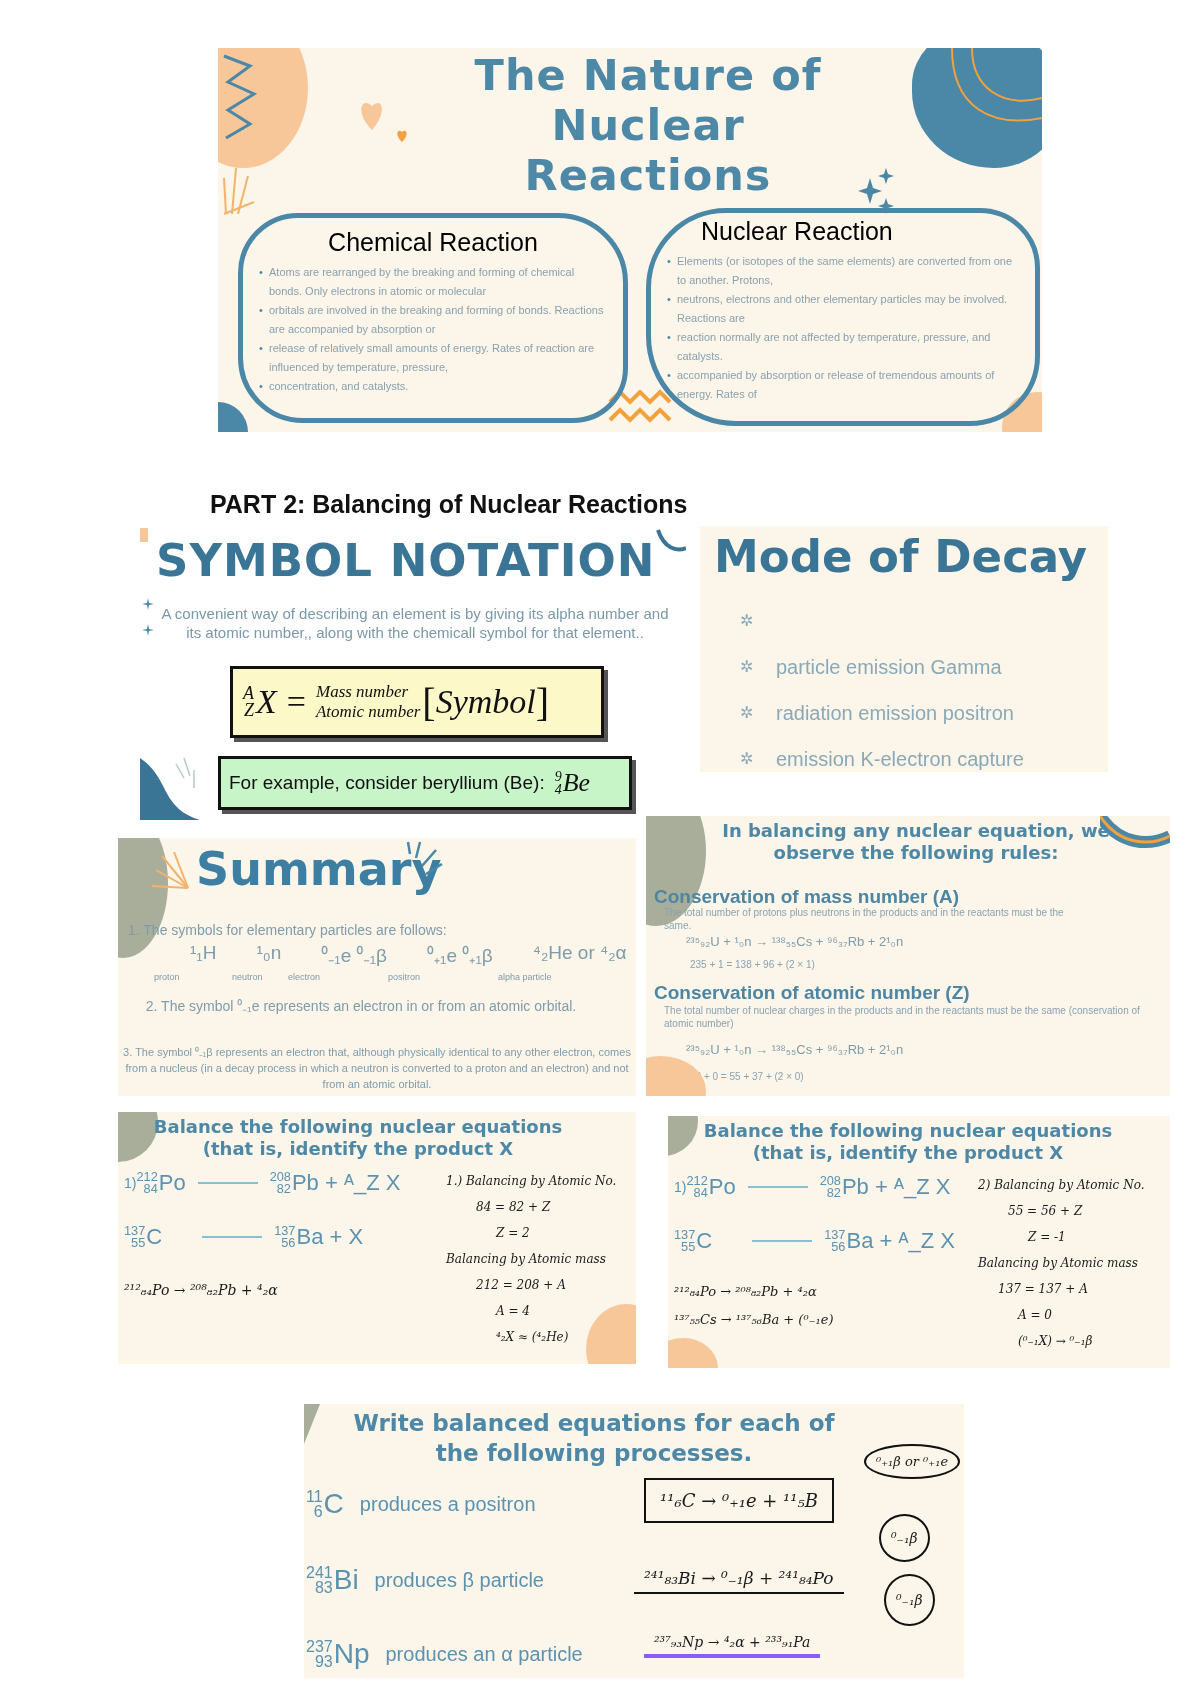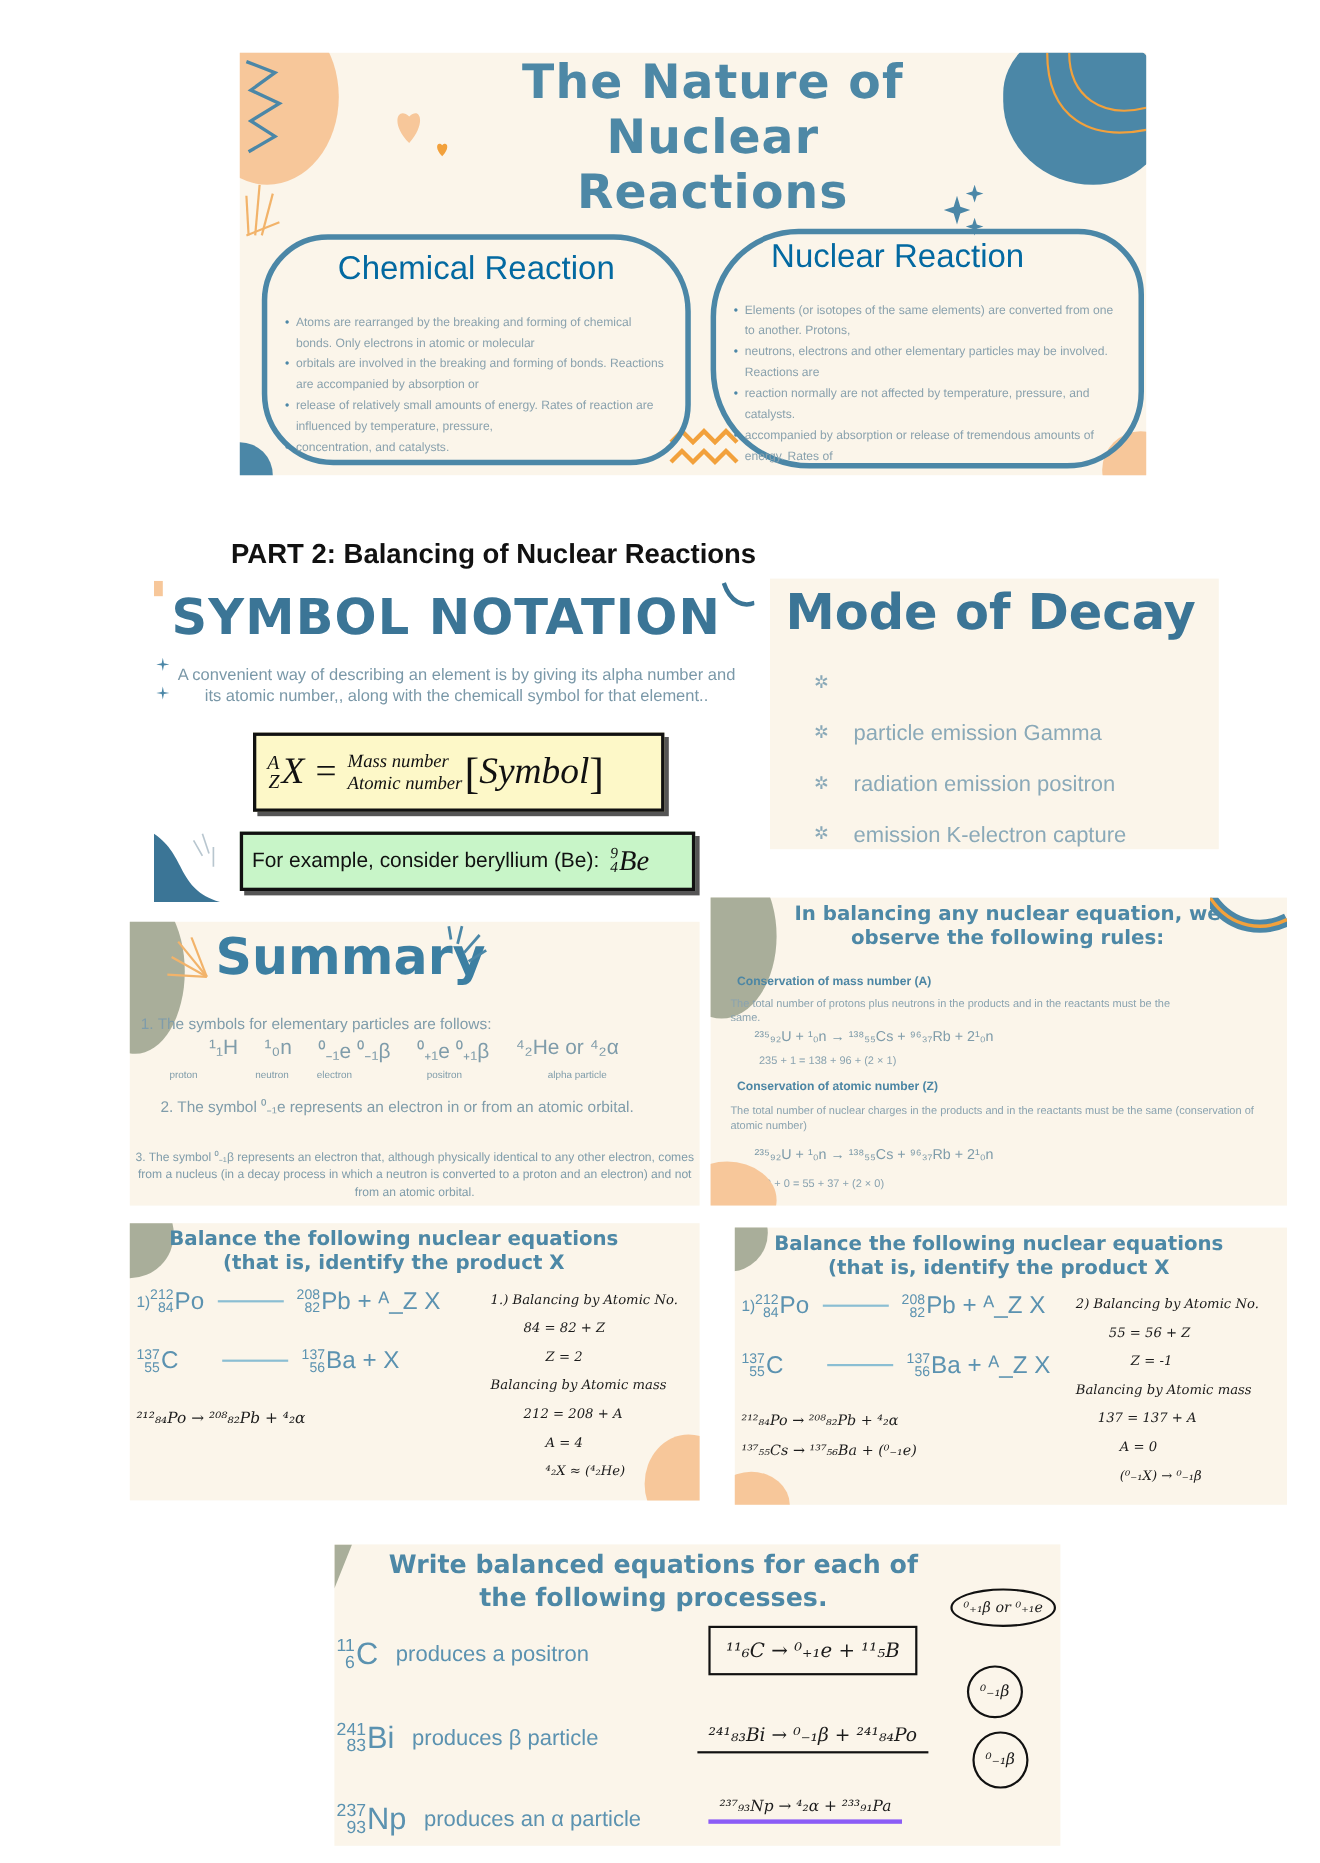--- a/index.html
+++ b/index.html
@@ -10,21 +10,21 @@
   .hand { font-family: "DejaVu Serif", serif; font-style: italic; color: #1b1b1b; }
   .deco { position: absolute; }
   .iso { display: inline-flex; flex-direction: column; line-height: 0.95; font-size: 0.58em; text-align: right; vertical-align: middle; margin-right: 1px; }
 
   
   #s1 { left: 218px; top: 48px; width: 824px; height: 384px; }
   #s1 .main-title { position: absolute; left: 200px; width: 460px; top: 2px; text-align: center; font-size: 43px; line-height: 50px; letter-spacing: 1px; }
   .bubble { position: absolute; border: 5px solid #4b87a7; border-radius: 60px 70px 55px 65px; }
   #chem { left: 20px; top: 165px; width: 390px; height: 210px; }
   #nucl { left: 428px; top: 160px; width: 394px; height: 218px; border-radius: 80px 60px 70px 90px; }
-  .bubble h3 { font-weight: normal; font-size: 30px; color: #0369a1; margin: 10px 0 22px 0; text-align: center; }
+  .bubble h3 { font-weight: normal; font-size: 25px; color: #000000; margin: 10px 0 6px 0; text-align: center; }
   .bubble ul { list-style: none; padding: 0 14px 0 16px; }
   .bubble li { font-size: 11px; line-height: 19px; color: #8aa2ae; position: relative; padding-left: 10px; }
   .bubble li::before { content: "•"; position: absolute; left: 0; color: #4b87a7; }
 
   #part2 { position: absolute; left: 210px; top: 490px; font-family: "Liberation Sans", sans-serif; font-weight: bold; font-size: 25px; color: #111; }
 
   
   #s2 { left: 140px; top: 528px; width: 546px; height: 292px; background: #fff; }
   #s2 .big { position: absolute; left: 16px; top: 6px; font-size: 45px; font-weight: bold; color: #3b7596; letter-spacing: 1px; font-family: "DejaVu Sans", sans-serif; }
   #s2 .desc { position: absolute; left: 20px; top: 76px; width: 510px; text-align: center; font-size: 15px; line-height: 19px; color: #7a98a8; }
@@ -38,21 +38,21 @@
   #s3 li { font-size: 20px; line-height: 46px; color: #8aa9b8; display: flex; align-items: center; }
   #s3 li .ic { width: 24px; margin-right: 12px; color: #8aa9b8; font-size: 16px; }
 
   
   #s4 { left: 118px; top: 838px; width: 518px; height: 258px; }
   #s4 .big { position: absolute; left: 78px; top: 4px; font-size: 46px; font-weight: bold; color: #3c7fa2; font-family: "DejaVu Sans", sans-serif; }
   #s4 .t { position: absolute; font-size: 14px; color: #7f9caa; }
   
   #s5 { left: 646px; top: 816px; width: 524px; height: 280px; }
   #s5 .hd { position: absolute; left: 40px; width: 460px; top: 4px; text-align: center; font-size: 18px; line-height: 22px; }
-  #s5 .sub { position: absolute; left: 24px; font-size: 11px; font-weight: bold; color: #4c86a4; }
+  #s5 .sub { position: absolute; left: 8px; font-size: 19px; font-weight: bold; color: #4c86a4; }
   #s5 .small { position: absolute; left: 18px; font-size: 10px; line-height: 13px; color: #8aa3b0; }
   #s5 .eq { position: absolute; left: 40px; font-size: 13px; color: #7f9caa; }
 
   
   .bal { width: 518px; height: 252px; }
   #s6 { left: 118px; top: 1112px; }
   #s7 { left: 668px; top: 1116px; width: 502px; }
   .bal .hd { position: absolute; left: 10px; width: 460px; top: 4px; text-align: center; font-size: 18px; line-height: 22px; }
   .bal .row { position: absolute; left: 6px; font-size: 22px; color: #5b92b0; display: flex; align-items: center; white-space: nowrap; }
   .bal .row .arr { display: inline-block; width: 60px; height: 2px; background: #8abed3; margin: 0 12px; position: relative; }
@@ -209,21 +209,21 @@
   <div class="big">Summary</div>
   <svg class="deco" style="left:280px;top:2px" width="50" height="50">
       <g stroke="#4b87a7" stroke-width="2.5">
         <line x1="10" y1="2" x2="12" y2="14"></line>
         <line x1="22" y1="2" x2="18" y2="18"></line>
         <line x1="38" y1="10" x2="24" y2="26"></line>
         <line x1="44" y1="24" x2="28" y2="34"></line>
       </g>
     </svg>
   <div class="t" style="left:10px;top:78px;width:360px;line-height:28px">1. The symbols for elementary particles are follows:</div>
-  <div class="t" style="left:72px;top:104px;font-size:19px;display:flex;gap:24px">
+  <div class="t" style="left:72px;top:104px;font-size:19px;display:flex;gap:40px">
     <span>¹₁H</span>
     <span>¹₀n</span>
     <span>⁰₋₁e ⁰₋₁β</span>
     <span>⁰₊₁e ⁰₊₁β</span>
     <span>⁴₂He or ⁴₂α</span>
   </div>
   <div class="t" style="left:36px;top:134px;font-size:9px;display:flex">
     <span style="width:78px">proton</span>
     <span style="width:56px">neutron</span>
     <span style="width:100px">electron</span>

